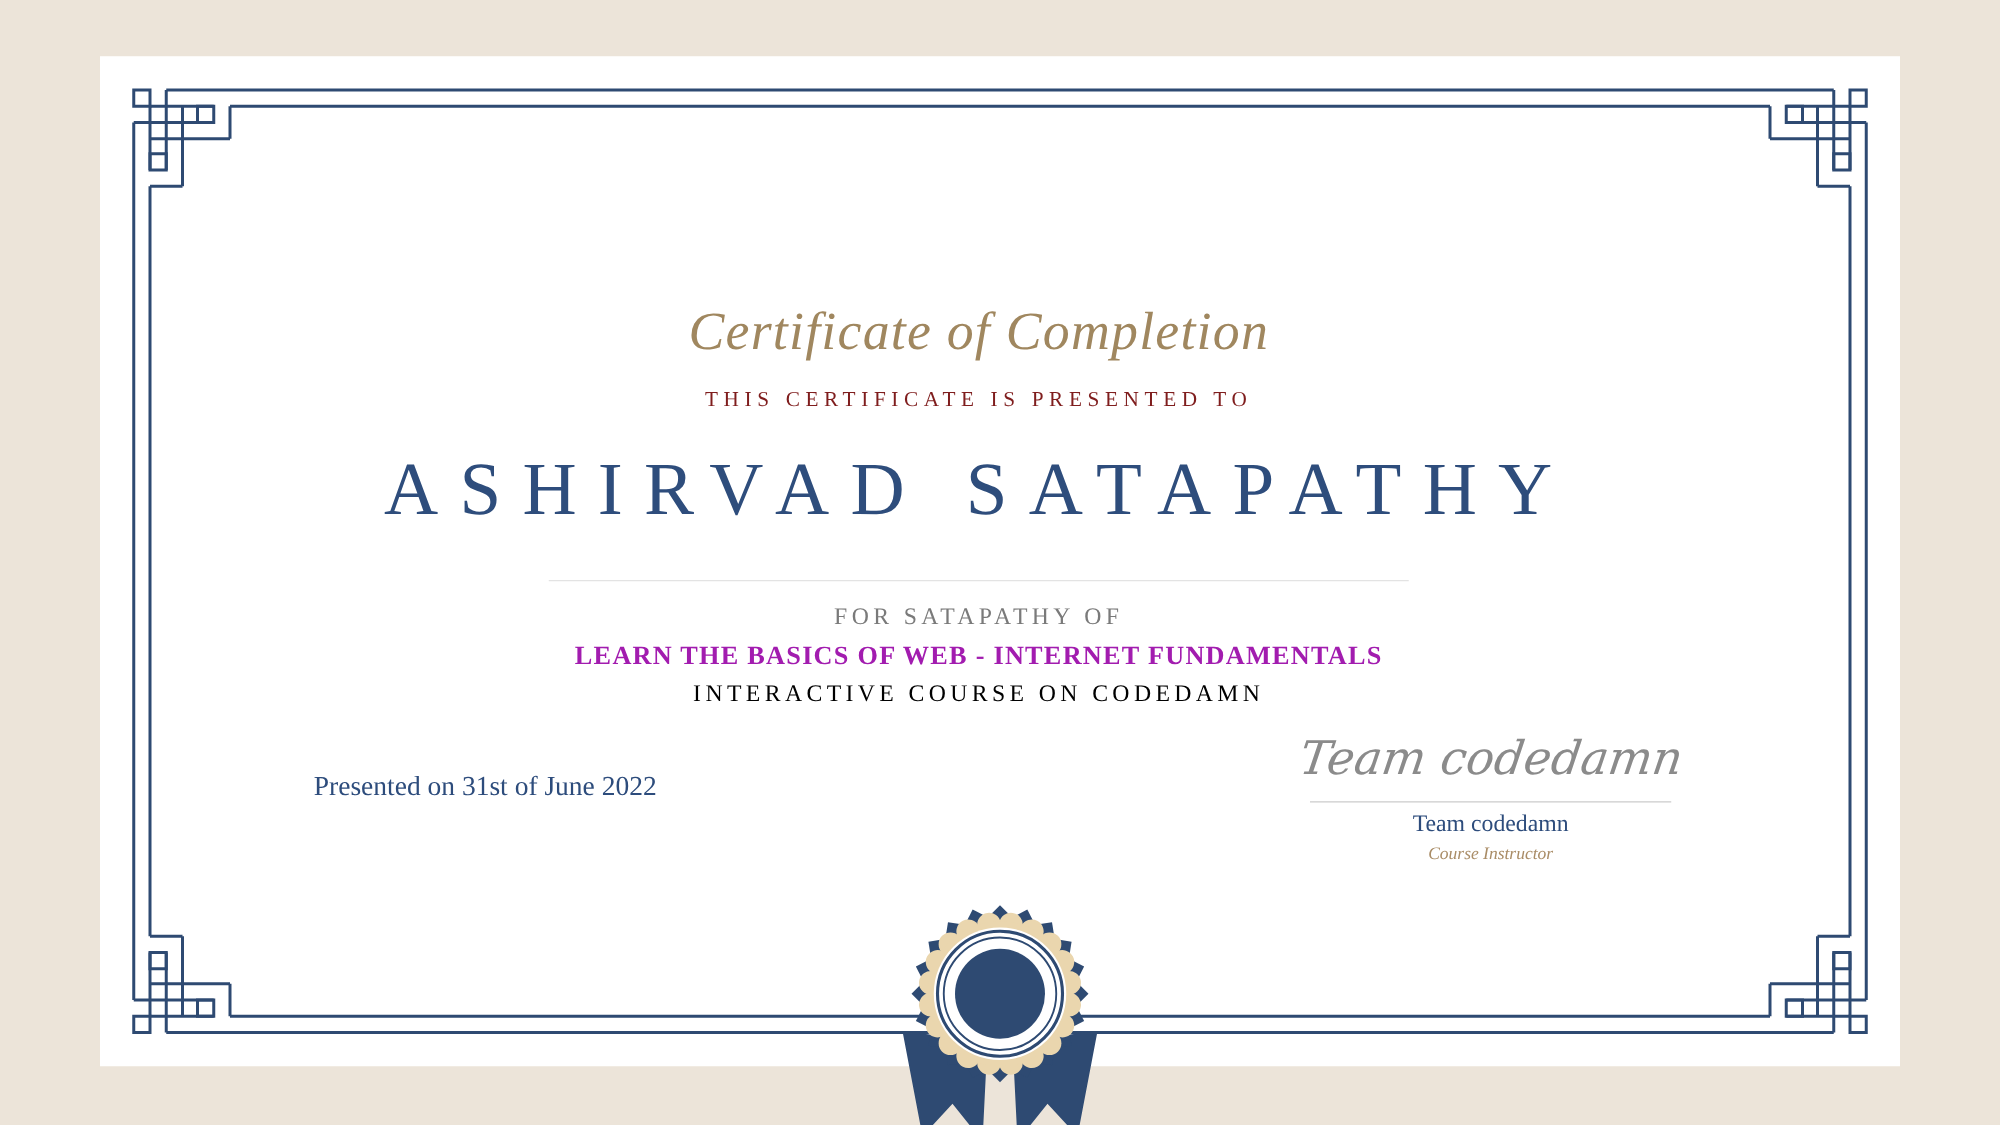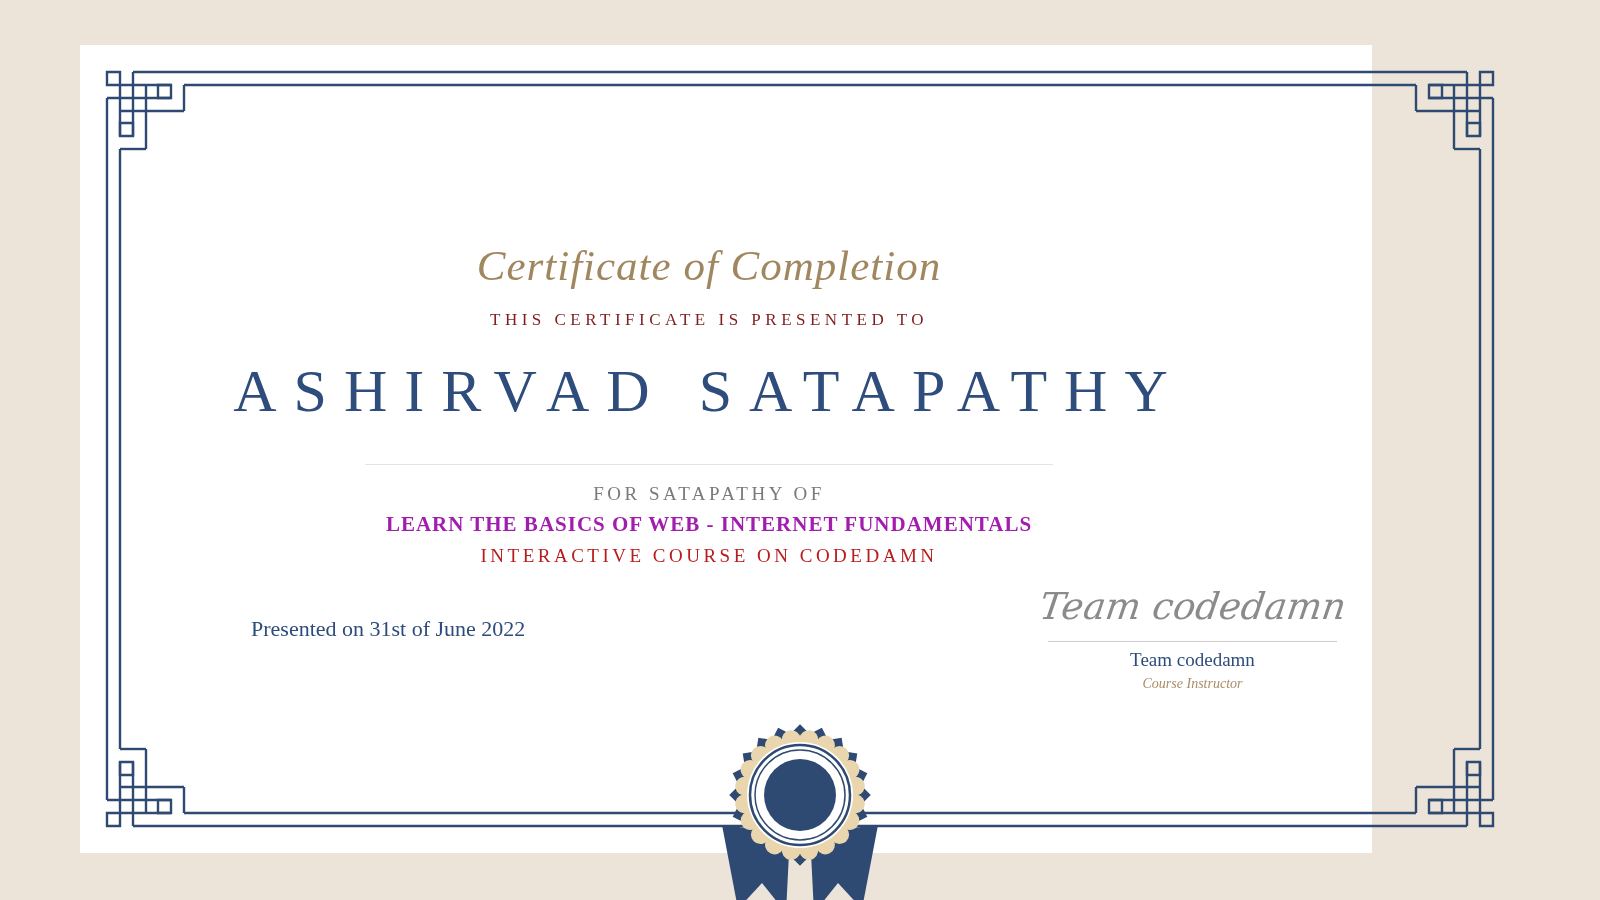--- a/index.html
+++ b/index.html
@@ -6,21 +6,21 @@
   html, body {
     width: 1600px; height: 900px;
     overflow: hidden;
     background: #ece4d9;
     font-family: "Liberation Serif", serif;
     position: relative;
   }
   .paper {
     position: absolute;
     left: 80px; top: 45px;
-    width: 1292px; height: 808px;
+    width: 1440px; height: 808px;
     background: #ffffff;
   }
   .frame-svg {
     position: absolute;
     left: 0; top: 0;
     width: 1440px; height: 808px;
     pointer-events: none;
   }
   .content { position: absolute; inset: 0; }
   .center-col {
@@ -52,21 +52,21 @@
   .divider {
     position: absolute;
     top: 419px;
     left: 50%;
     width: 688px;
     margin-left: -361px; 
     border-top: 1px solid #e3e3e3;
   }
   .completion-label { top: 438px; font-size: 19px; color: #7a7a7a; letter-spacing: 3.5px; }
   .course-name      { top: 467px; font-size: 21px; color: #a21caf; letter-spacing: 1px; font-weight: bold; }
-  .course-type      { top: 500px; font-size: 19px; color: #b91c1c; letter-spacing: 3.5px; }
+  .course-type      { top: 500px; font-size: 19px; color: #000000; letter-spacing: 3.5px; }
   .presented-on {
     position: absolute;
     left: 171px; top: 571px;
     font-size: 22px;
     color: #2d4c7c;
   }
   .signature-block {
     position: absolute;
     left: 960px; top: 530px;
     width: 305px;

